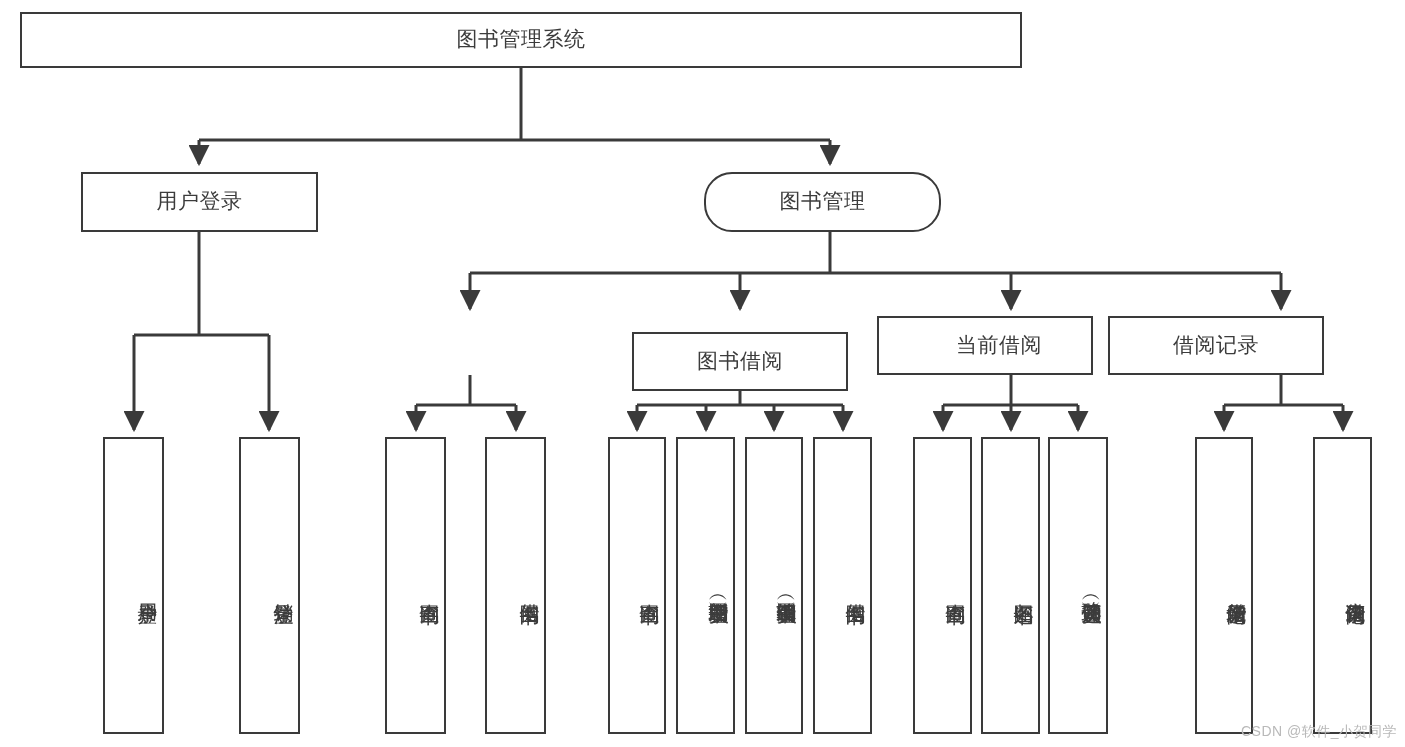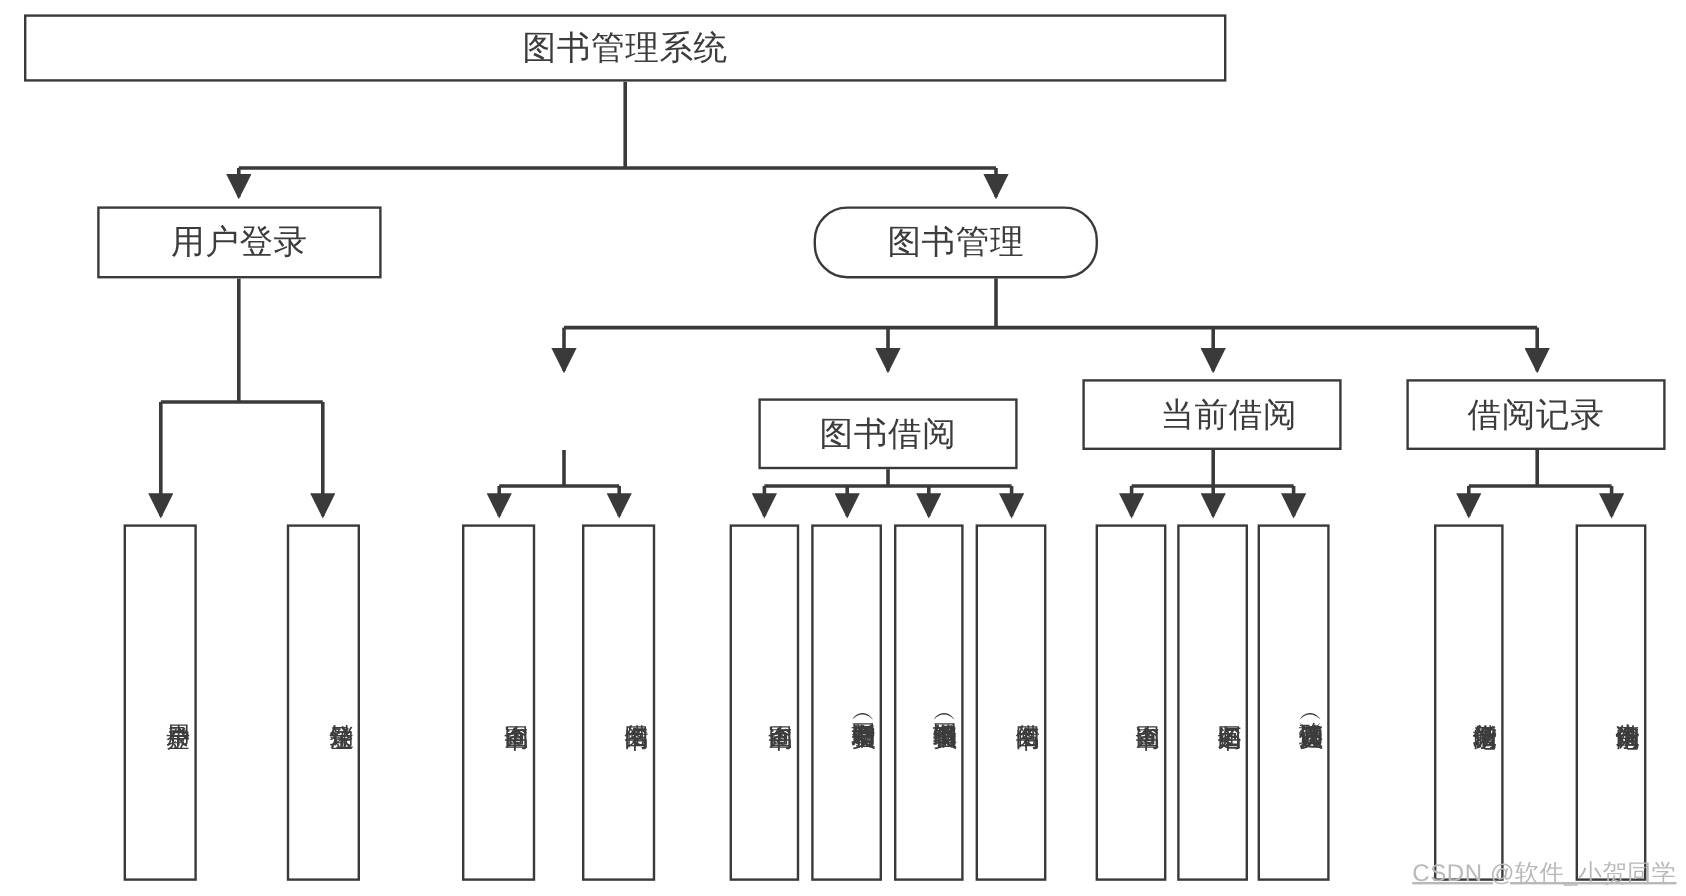--- a/index.html
+++ b/index.html
@@ -31,22 +31,23 @@
     box-sizing: border-box;
     background: #ffffff;
     border: 2px solid #3a3a3a;
     display: flex;
     align-items: center;
     justify-content: center;
     color: #3c3c3c;
     letter-spacing: 0.5px;
   }
   .node.horiz {
-    font-size: 28px;
+    font-size: 21px;
     line-height: 1.2;
+    font-family: Liberation Serif, serif;
   }
   .node.vert {
     font-size: 20px;
     line-height: 1.42;
     writing-mode: vertical-rl;
     text-orientation: upright;
     align-items: flex-start;
     justify-content: center;
     padding-top: 6px;
   }
@@ -55,25 +56,24 @@
     text-orientation: upright;
     white-space: nowrap;
   }
   .node.horiz > .label {
     white-space: nowrap;
   }
   #watermark {
     position: absolute;
     right: 8px;
     bottom: 6px;
-    font-size: 20px;
+    font-size: 14px;
     color: #b9b9b9;
     letter-spacing: 0.5px;
     white-space: nowrap;
-    text-decoration: underline;
   }
 </style>
 </head>
 <body>
 
 <div id="diagram-root">
 
   <svg id="connectors" viewBox="0 0 1405 747" width="1405" height="747" xmlns="http://www.w3.org/2000/svg">
     <defs>
       <marker id="arrow" viewBox="0 0 10 10" refX="9" refY="5" markerWidth="7" markerHeight="7" orient="auto-start-reverse">
@@ -124,31 +124,31 @@
     </g>
   </svg>
 
   <div class="node horiz" style="left:20px; top:12px; width:1002px; height:56px;">
     <span class="label">图书管理系统</span>
   </div>
 
   <div class="node horiz" style="left:81px; top:172px; width:237px; height:60px;">
     <span class="label">用户登录</span>
   </div>
-  <div class="node horiz" style="left:678px; top:172px; width:237px; height:60px;border-radius:28px;">
+  <div class="node horiz" style="left:704px; top:172px; width:237px; height:60px;border-radius:28px;">
     <span class="label">图书管理</span>
   </div>
 
   <div class="node horiz" style="left:632px; top:332px; width:216px; height:59px;">
     <span class="label">图书借阅</span>
   </div>
-  <div class="node horiz" style="left:902px; top:316px; width:216px; height:59px;padding-left:28px;">
+  <div class="node horiz" style="left:877px; top:316px; width:216px; height:59px;padding-left:28px;">
     <span class="label">当前借阅</span>
   </div>
-  <div class="node horiz" style="left:1172px; top:316px; width:216px; height:59px;">
+  <div class="node horiz" style="left:1108px; top:316px; width:216px; height:59px;">
     <span class="label">借阅记录</span>
   </div>
 
   <div class="node vert" style="left:103px; top:437px; width:61px; height:297px;">
     <span class="label">用户登录</span>
   </div>
   <div class="node vert" style="left:239px; top:437px; width:61px; height:297px;">
     <span class="label">注销登录</span>
   </div>
 

